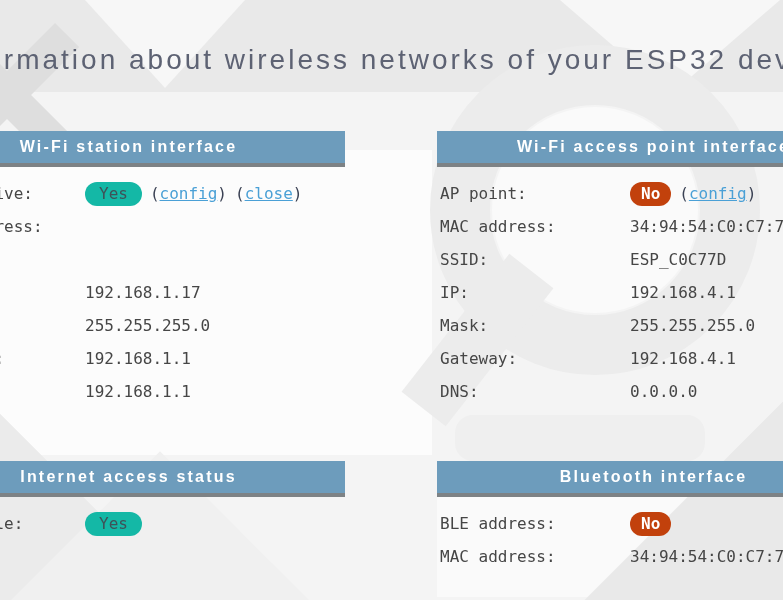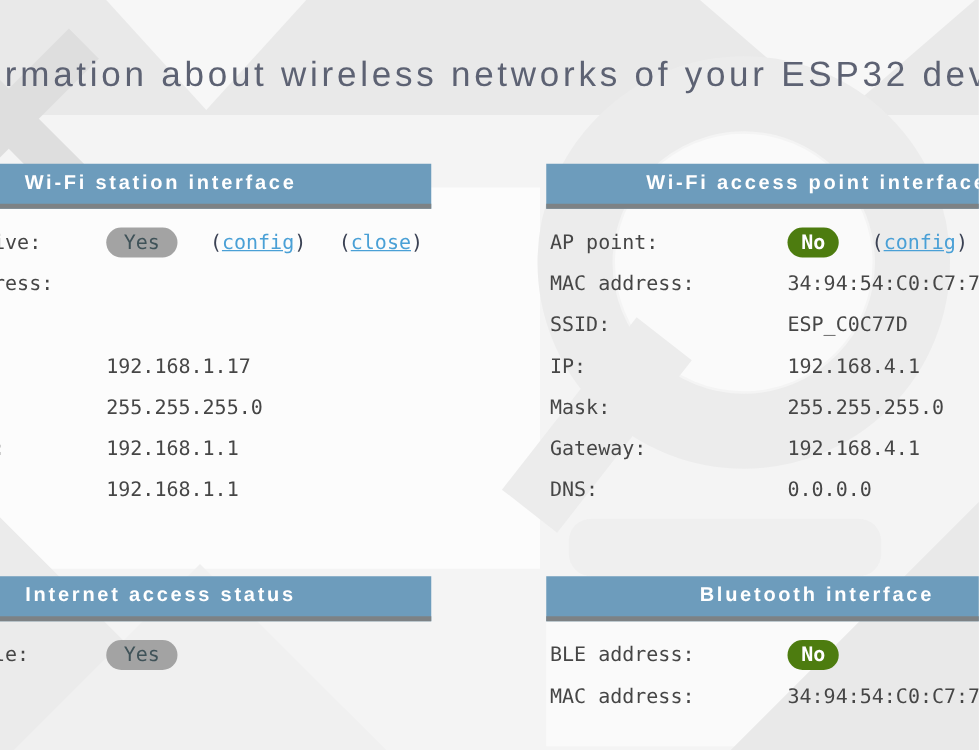--- a/index.html
+++ b/index.html
@@ -43,23 +43,23 @@
     display:flex;align-items:center;justify-content:center;
     color:#ffffff;font-family:"Liberation Sans",sans-serif;font-weight:bold;
     font-size:16px;letter-spacing:2.2px;white-space:nowrap;}
   .rows{margin-top:10px;}
   .row{display:flex;align-items:center;height:33px;padding-left:var(--pad);
     font-family:"DejaVu Sans Mono","Liberation Mono",monospace;font-size:16px;color:#464646;
     white-space:nowrap;}
   .row-label{width:var(--lblw);flex:none;}
   .row-value{display:flex;align-items:center;}
   .badge{display:inline-block;padding:2px 14px;border-radius:15px;line-height:20px;}
-  .badge--green{background:#a3a3a3;color:#3f5258;}
-  .badge--red{background:#4d7c0f;color:#ffffff;font-weight:bold;padding:2px 11px;}
-  .lgroup{margin-left:26px;}
+  .badge--green{background:#14b8a6;color:#3f5258;}
+  .badge--red{background:#c2410c;color:#ffffff;font-weight:bold;padding:2px 11px;}
+  .lgroup{margin-left:8px;}
   .paren{color:#3b4254;}
   a.lnk{color:#4aa0d6;text-decoration:underline;cursor:pointer;}
 </style>
 </head>
 <body>
 
 <div class="viewport">
 
   <div class="bg bg-topband"></div>
   <div class="bg bg-tri bg-tri1"></div>

